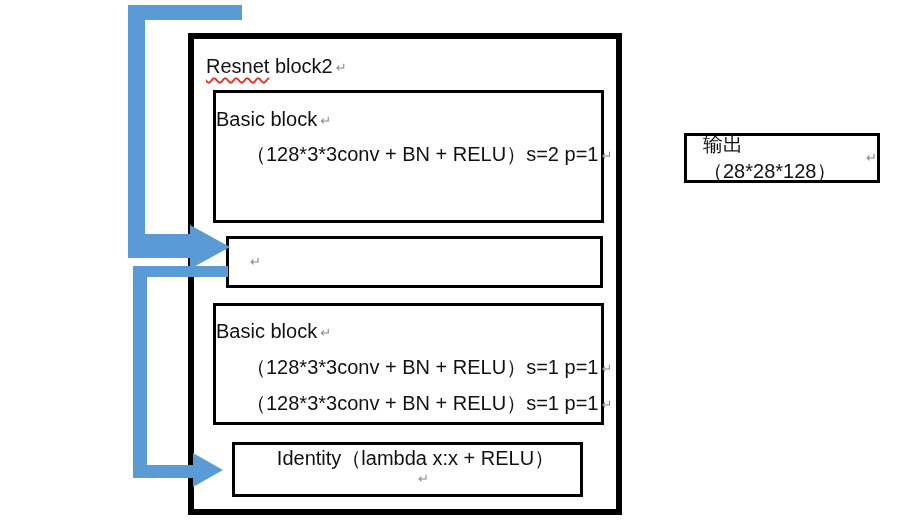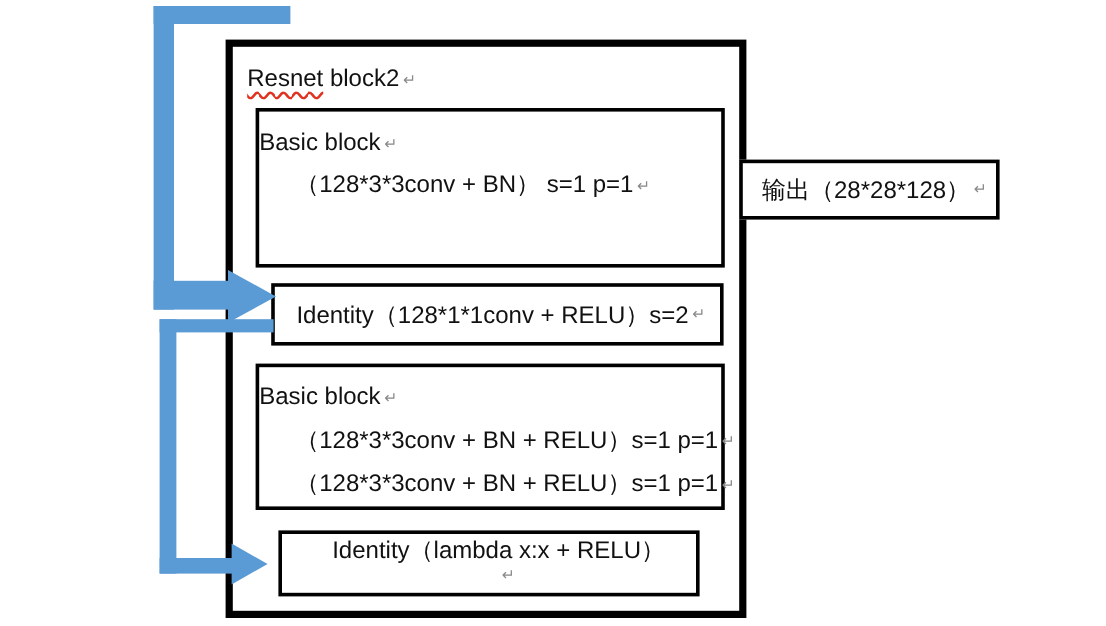--- a/index.html
+++ b/index.html
@@ -18,21 +18,21 @@
   }
   .inner-box{
     position:absolute;border:3px solid #000;box-sizing:border-box;
     background:#ffffff;z-index:2;font-size:20px;
   }
   .basic1{left:213px;top:90px;width:391px;height:133px;padding-top:9px;}
   .identity1{left:226px;top:236px;width:377px;height:52px;display:flex;align-items:center;padding-left:18px;}
   .basic2{left:213px;top:303px;width:391px;height:122px;padding-top:7px;}
   .identity2{left:232px;top:442px;width:351px;height:55px;display:flex;align-items:center;padding-left:16px;flex-direction:column;}
   .output-box{
-    position:absolute;left:616px;top:133px;width:217px;height:50px;
+    position:absolute;left:684px;top:133px;width:196px;height:50px;
     border:3px solid #000;box-sizing:border-box;display:flex;align-items:center;
     padding-left:16px;font-size:20px;z-index:2;background:#fff;
   }
   
   .title-line{
     position:absolute;left:206px;top:55px;font-size:20px;z-index:3;white-space:nowrap;
   }
   .squiggle{
     text-decoration-line:underline;
     text-decoration-style:wavy;
@@ -87,25 +87,24 @@
   </div>
 
   <div class="outer-box"></div>
 
   <div class="title-line">
     <span class="squiggle">Resnet</span><span> block2</span><span class="mark">↵</span>
   </div>
 
   <div class="inner-box basic1">
     <div class="bline head"><span>Basic block</span><span class="mark">↵</span></div>
-    <div class="bline sub"><span>（128*3*3conv + BN） s=1 p=1</span><span class="mark">↵</span></div>
+    <div class="bline sub"><span>（128*3*3conv + BN + RELU）s=2 p=1</span><span class="mark">↵</span></div>
   </div>
 
   <div class="inner-box identity1">
-    <span>Identity（128*1*1conv + RELU）s=2</span>
       <span class="mark">↵</span>
   </div>
 
   <div class="inner-box basic2">
     <div class="bline head"><span>Basic block</span><span class="mark">↵</span></div>
     <div class="bline sub"><span>（128*3*3conv + BN + RELU）s=1 p=1</span><span class="mark">↵</span></div>
     <div class="bline sub"><span>（128*3*3conv + BN + RELU）s=1 p=1</span><span class="mark">↵</span></div>
   </div>
 
   <div class="inner-box identity2">

